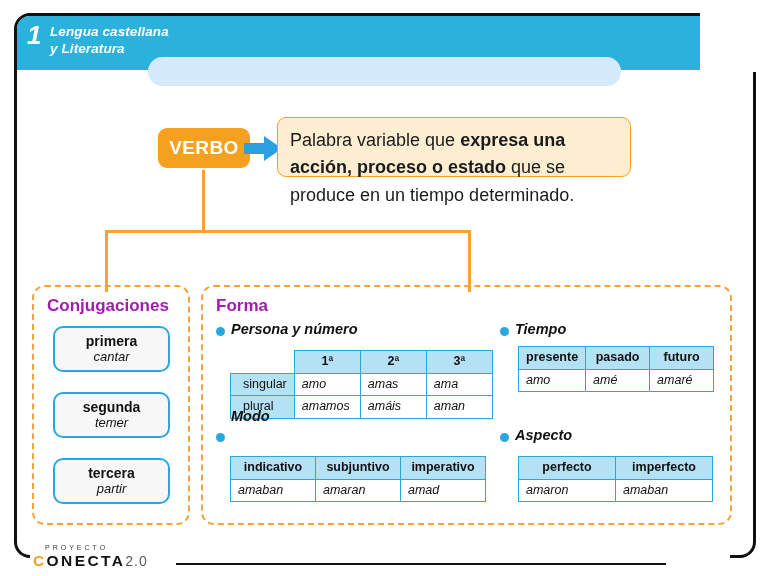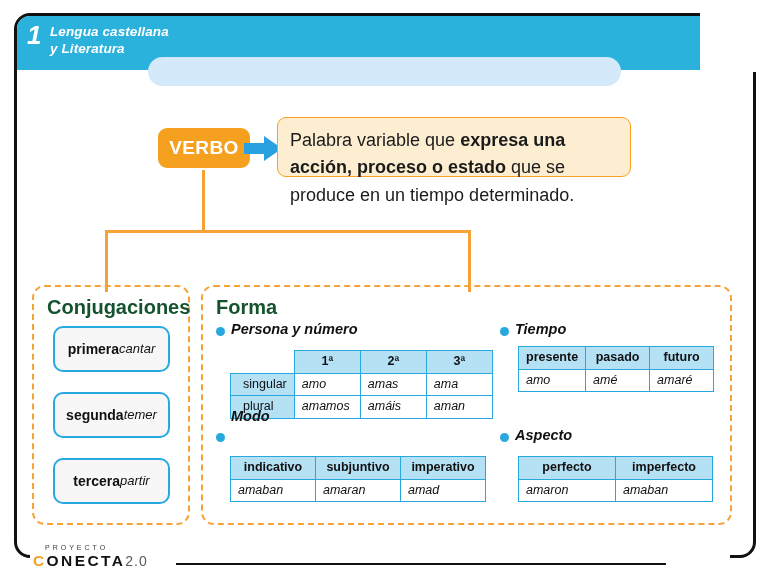--- a/index.html
+++ b/index.html
@@ -152,36 +152,36 @@
   .dashed-panel {
     position: absolute;
     border: 2.4px dashed #f7a239;
     border-radius: 13px;
   }
   .panel-conj  { left: 32px;  top: 285px; width: 158px; height: 240px; }
   .panel-forma { left: 201px; top: 285px; width: 531px; height: 240px; }
 
   .panel-heading {
     position: absolute;
-    font-size: 20px;
-    font-weight: bold;
-    color: #14532d;
+    font-size: 17px;
+    font-weight: bold;
+    color: #a21caf;
   }
   .heading-conj  { left: 47px;  top: 296px; }
   .heading-forma { left: 216px; top: 296px; }
 
   
   .conj-pill {
     position: absolute;
     left: 53px;
     width: 117px; height: 46px;
     background: #f7f7f7;
     border: 2px solid #29a8e0;
     border-radius: 10px;
-    display: flex; flex-direction: row;
+    display: flex; flex-direction: column;
     align-items: center; justify-content: center;
   }
   .conj-pill .ord {
     font-size: 14px; font-weight: bold; color: #111111;
     line-height: 1.15;
   }
   .conj-pill .inf {
     font-size: 13px; font-style: italic; color: #111111;
     line-height: 1.2;
   }

